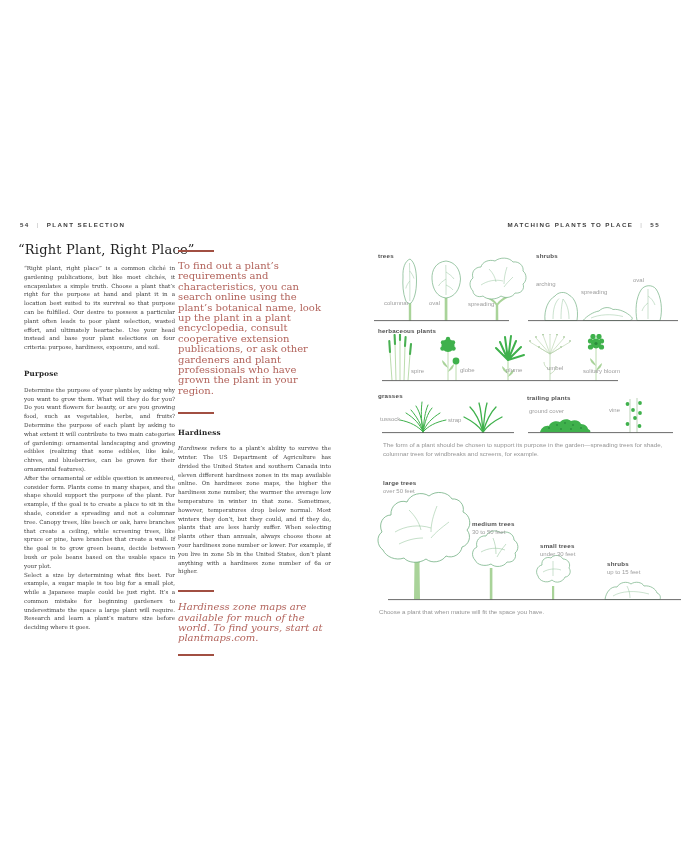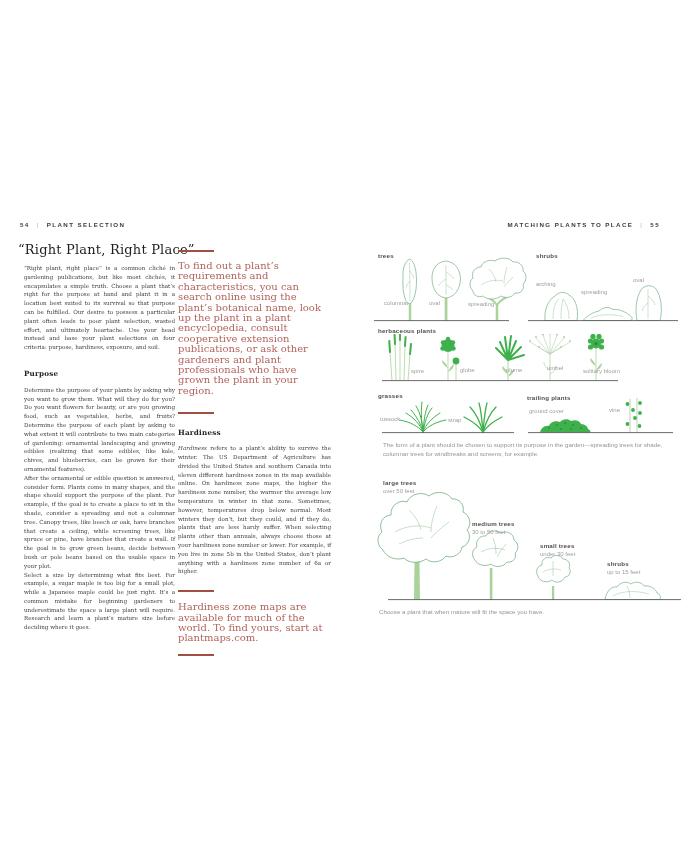--- a/index.html
+++ b/index.html
@@ -51,21 +51,21 @@
     <p class="gap">Select a size by determining what fits best. For example, a sugar maple is too big for a small plot, while a Japanese maple could be just right. It’s a common mistake for beginning gardeners to underestimate the space a large plant will require. Research and learn a plant’s mature size before deciding where it goes.</p>
   </div>
 
   <div class="abs" style="left:178px;top:250px;width:153px;">
     <hr class="redrule">
     <div class="callout" style="margin-top:9px;">To find out a plant’s requirements and characteristics, you can search online using the plant’s botanical name, look up the plant in a plant encyclopedia, consult cooperative extension publications, or ask other gardeners and plant professionals who have grown the plant in your region.</div>
     <hr class="redrule" style="margin-top:16px;">
     <div class="subhead" style="margin-top:14px;">Hardiness</div>
     <p class="bodycol" style="margin:0;width:153px;"><span class="ital">Hardiness</span><span> refers to a plant’s ability to survive the winter. The US Department of Agriculture has divided the United States and southern Canada into eleven different hardiness zones in its map available online. On hardiness zone maps, the higher the hardiness zone number, the warmer the average low temperature in winter in that zone. Sometimes, however, temperatures drop below normal. Most winters they don’t, but they could, and if they do, plants that are less hardy suffer. When selecting plants other than annuals, always choose those at your hardiness zone number or lower. For example, if you live in zone 5b in the United States, don’t plant anything with a hardiness zone number of 6a or higher.</span></p>
     <hr class="redrule" style="margin-top:14px;">
-    <div class="callout" style="margin-top:10px;">Hardiness zone maps are available for much of the world. To find yours, start at plantmaps.com.</div>
+    <div class="callout" style="margin-top:10px;font-style:italic;">Hardiness zone maps are available for much of the world. To find yours, start at plantmaps.com.</div>
     <hr class="redrule" style="margin-top:10px;">
   </div>
 
   <div class="abs runhead" style="right:40px;top:221px;">
     <span>MATCHING PLANTS TO PLACE</span>
     <span class="divider">|</span>
     <span>55</span>
   </div>
 
   <span class="abs cat-label" style="left:378px;top:252px;">trees</span>

